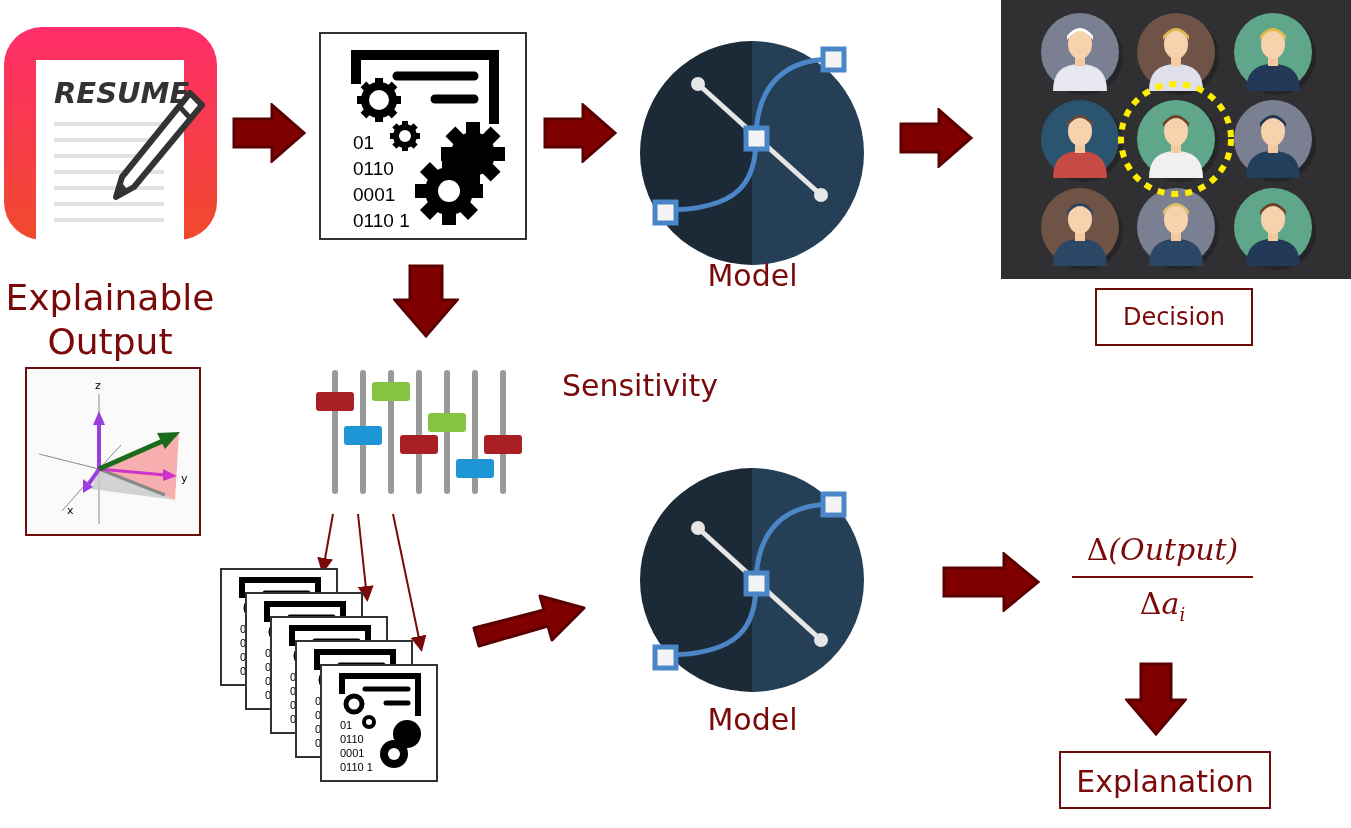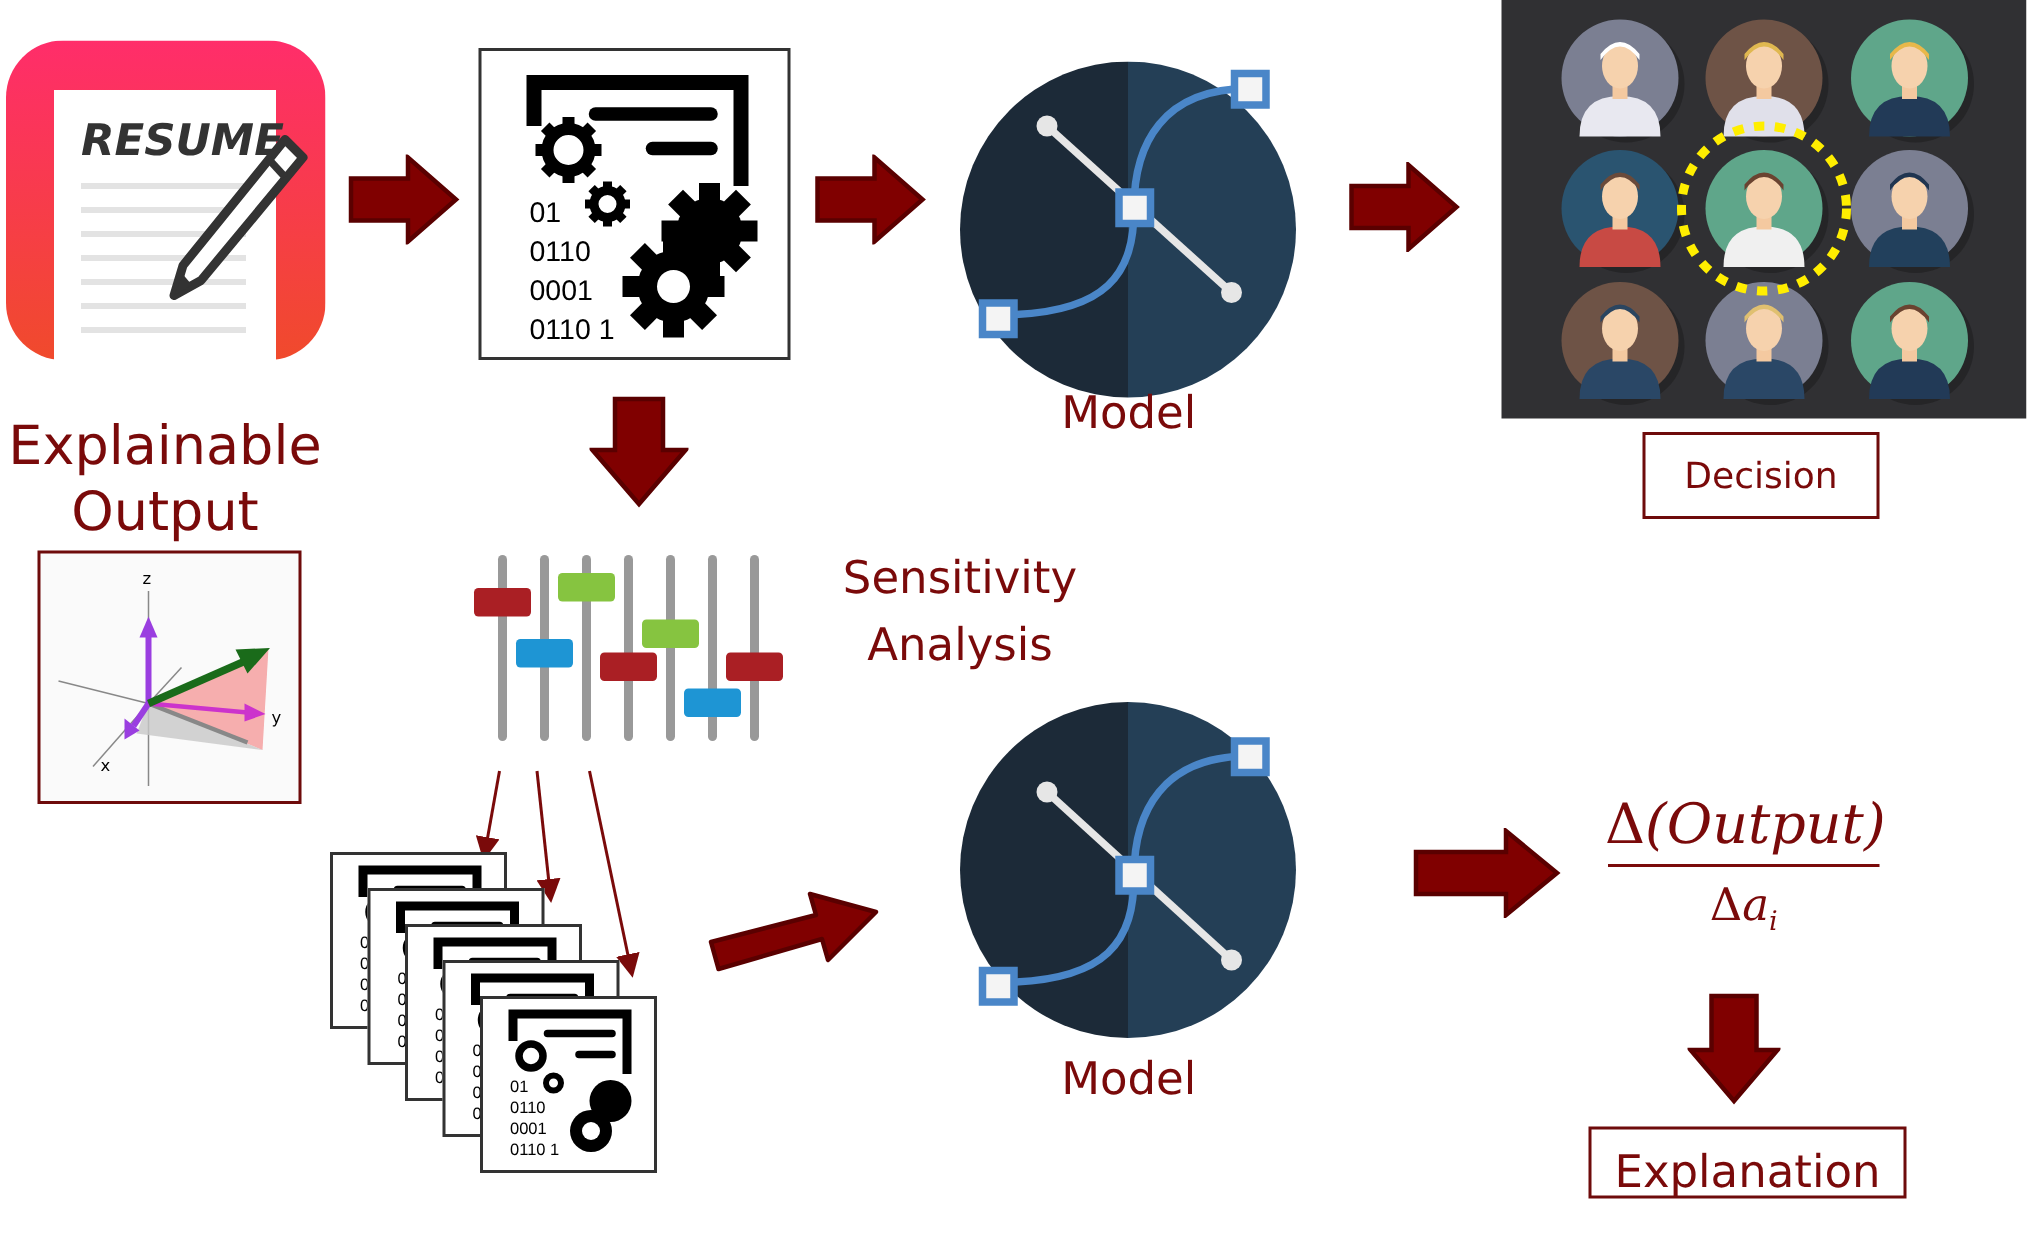--- a/index.html
+++ b/index.html
@@ -277,21 +277,20 @@
       <rect x="31" y="58" width="38" height="19" rx="3" fill="#1e95d4"></rect>
       <rect x="59" y="14" width="38" height="19" rx="3" fill="#86c440"></rect>
       <rect x="87" y="67" width="38" height="19" rx="3" fill="#aa1f24"></rect>
       <rect x="115" y="45" width="38" height="19" rx="3" fill="#86c440"></rect>
       <rect x="143" y="91" width="38" height="19" rx="3" fill="#1e95d4"></rect>
       <rect x="171" y="67" width="38" height="19" rx="3" fill="#aa1f24"></rect>
     </svg>
 </div>
 <div class="abs label" style="left:545px;top:363px;width:190px;font-size:30px;line-height:45px;">
   <div>Sensitivity</div>
-  <div>Analysis</div>
 </div>
 
 <div class="abs" style="left:310px;top:510px;">
   <svg width="130" height="150" viewBox="0 0 130 150">
     <defs>
         <marker id="ah" markerWidth="8" markerHeight="8" refX="6" refY="4" orient="auto">
           <path d="M0,0 L8,4 L0,8 Z" fill="#7a0a0a"></path>
         </marker>
       </defs>
     <line x1="23" y1="4" x2="13" y2="60" stroke="#7a0a0a" stroke-width="2" marker-end="url(#ah)"></line>
@@ -421,30 +420,30 @@
 </div>
 <div class="abs label" style="left:680px;top:702px;width:145px;font-size:30px;">Model</div>
 
 <div class="abs" style="left:942px;top:552px;">
   <svg width="100" height="60" viewBox="0 0 100 60">
       <path d="M2,16 L62,16 L62,2 L96,30 L62,58 L62,44 L2,44 Z" fill="#800000" stroke="#5a0000" stroke-width="3"></path>
     </svg>
 </div>
 
 <div class="abs" style="left:1070px;top:528px;width:185px;">
-  <div class="math" style="text-align:center;font-size:37px;line-height:44px;">
+  <div class="math" style="text-align:center;font-size:30px;line-height:44px;">
     <span>Δ</span><span style="font-style:italic;">(Output)</span>
   </div>
   <div style="height:2px;background:#7a0a0a;margin:4px 2px;"></div>
   <div class="math" style="text-align:center;font-size:30px;line-height:44px;">
     <span>Δ</span><span style="font-style:italic;">a</span><sub style="font-style:italic;font-size:18px;">i</sub>
   </div>
 </div>
 
 <div class="abs" style="left:1125px;top:662px;">
   <svg width="62" height="75" viewBox="0 0 62 75">
       <path d="M16,2 L46,2 L46,38 L60,38 L31,72 L2,38 L16,38 Z" fill="#800000" stroke="#5a0000" stroke-width="3"></path>
     </svg>
 </div>
 
-<div class="abs boxed label" style="left:1059px;top:751px;width:212px;height:48px;box-sizing:border-box;font-size:30px;line-height:58px;">
+<div class="abs boxed label" style="left:1059px;top:751px;width:212px;height:58px;box-sizing:border-box;font-size:30px;line-height:58px;">
   <span>Explanation</span>
 </div>
 
 </body></html>

